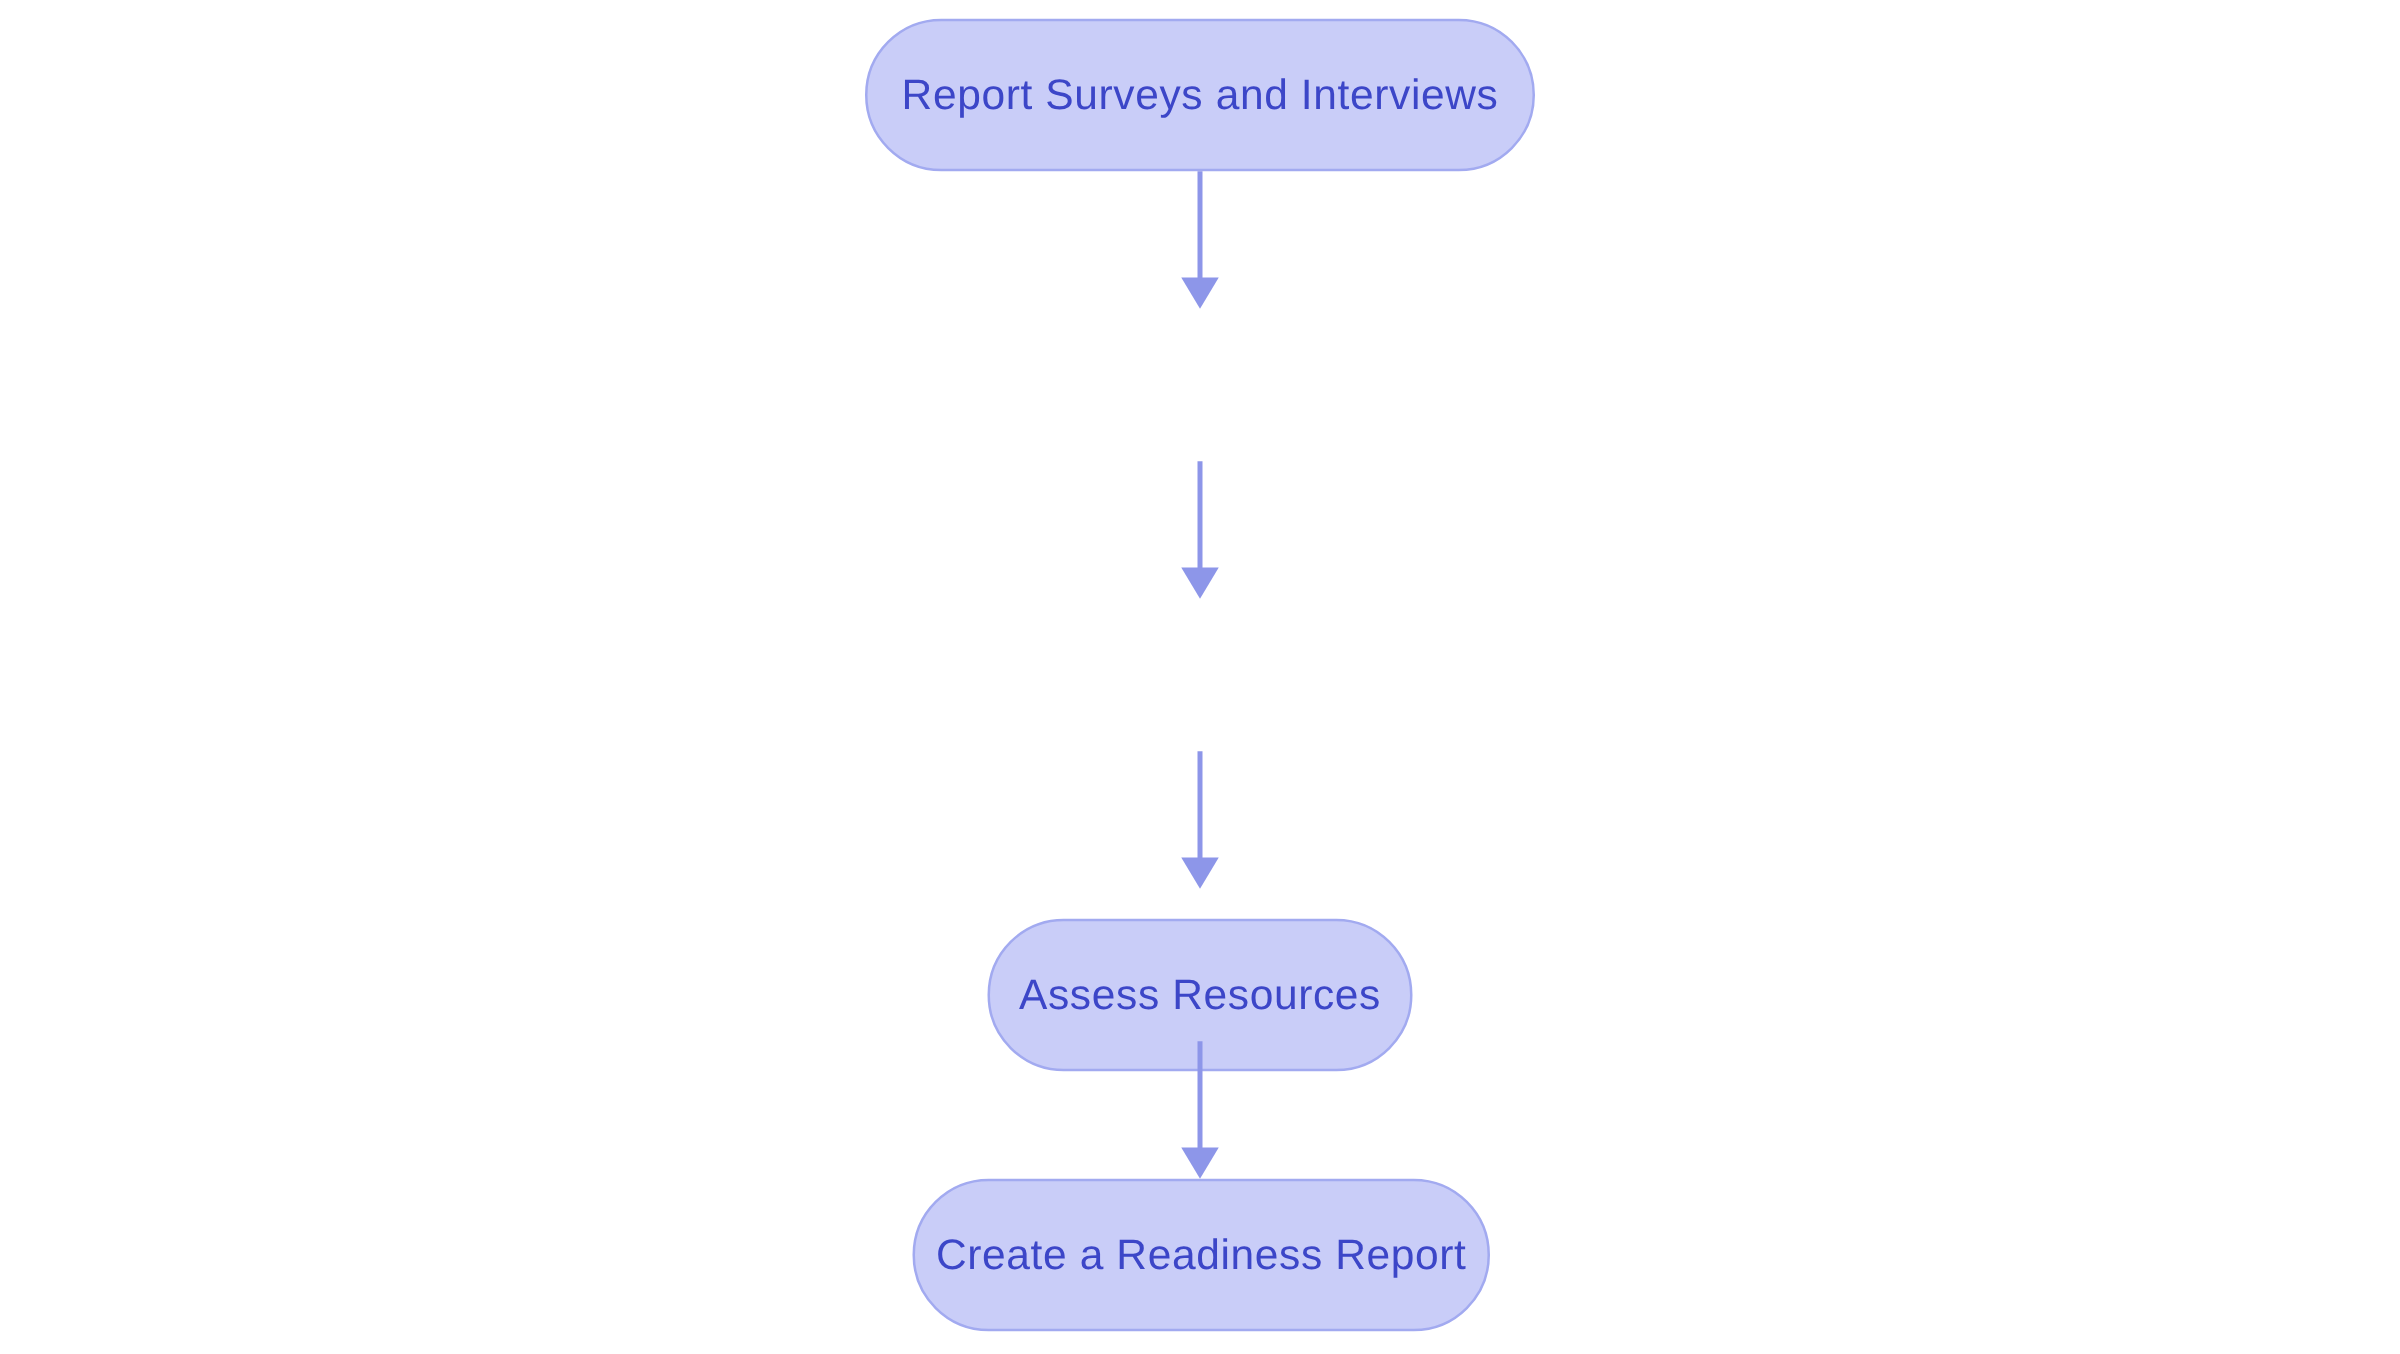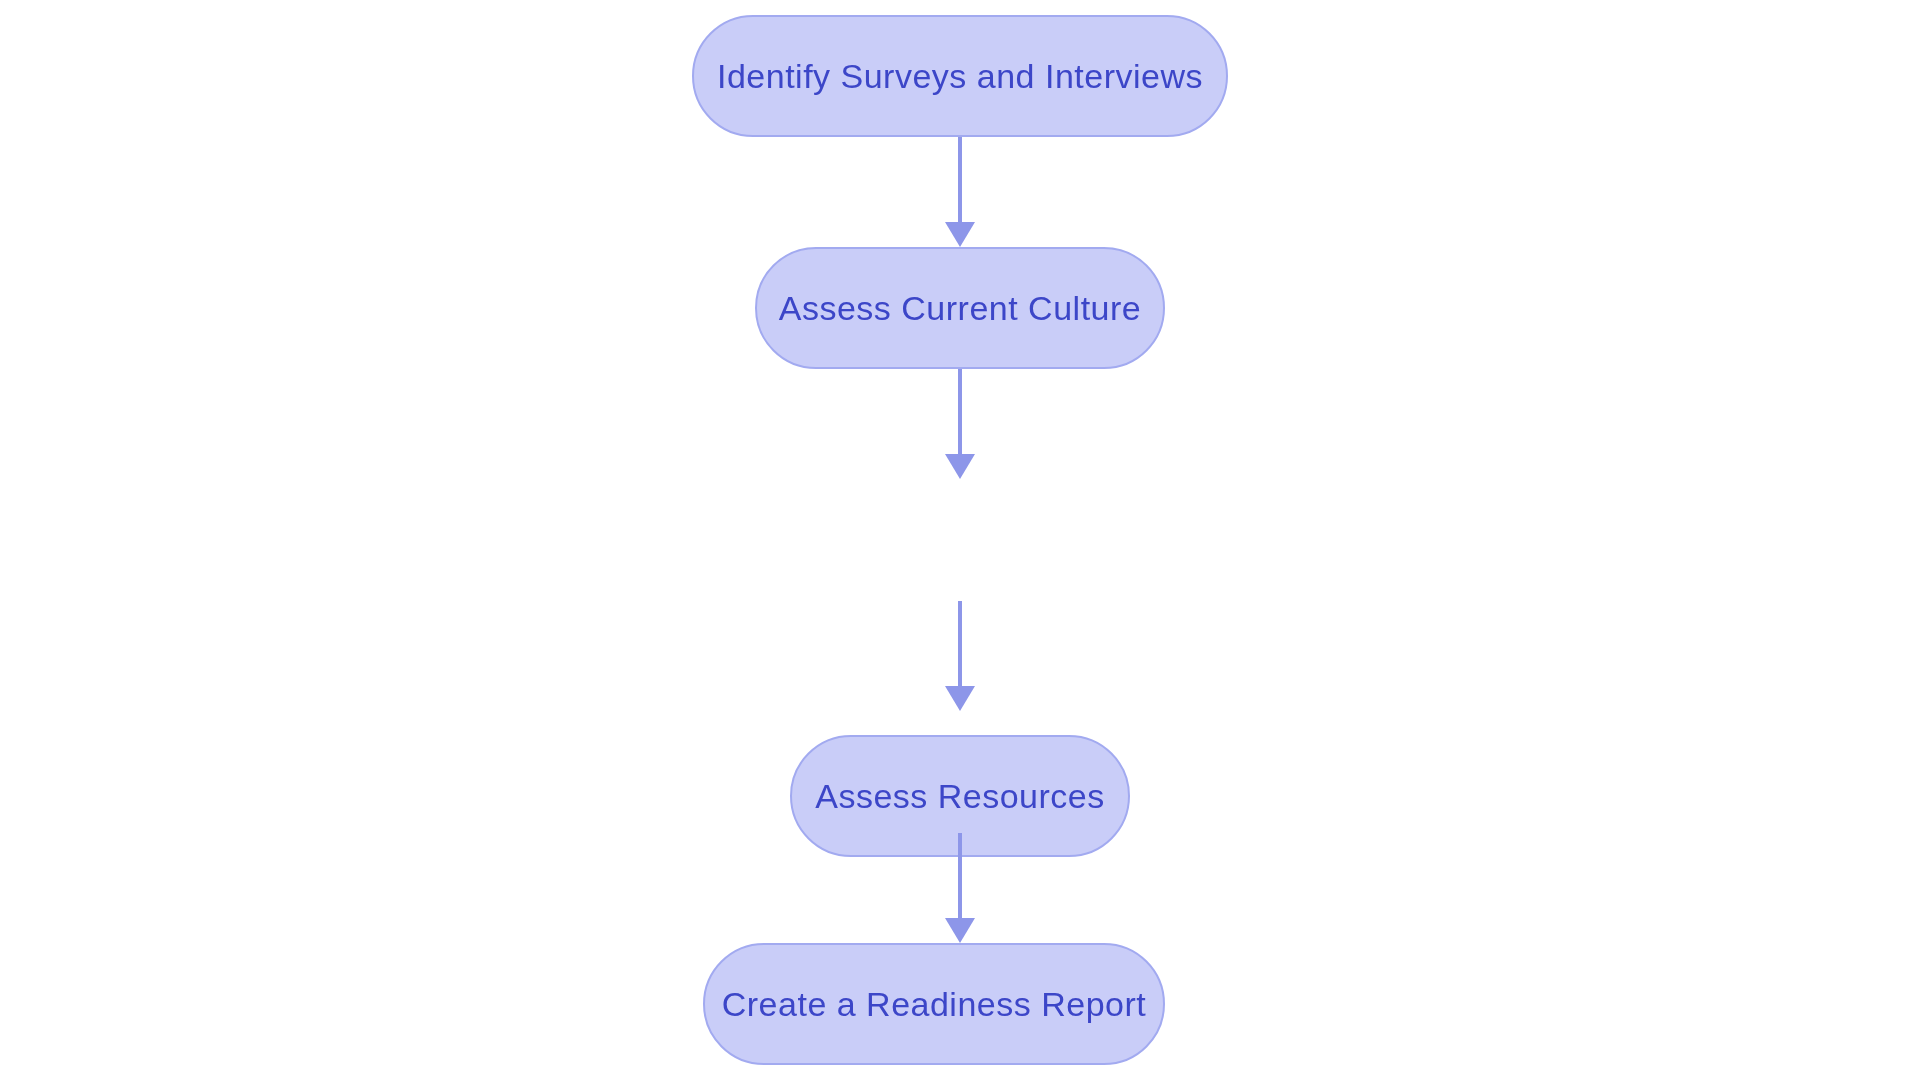--- a/index.html
+++ b/index.html
@@ -30,21 +30,21 @@
     color: #3c46c8;
     font-size: 34px;
     letter-spacing: 0.5px;
     white-space: nowrap;
     text-align: center;
   }
   .node-1 { top: 15px;  left: 692px; width: 536px; }
   .node-2 { top: 247px; left: 755px; width: 410px; }
   .node-3 { top: 479px; left: 728px; width: 465px; }
   .node-4 { top: 735px; left: 790px; width: 340px; }
-  .node-5 { top: 943px; left: 703px; width: 462px; }
+  .node-5 { top: 943px; left: 730px; width: 462px; }
 
   .connector {
     position: absolute;
     left: 945px;
     width: 30px;
     height: 110px;
   }
   .connector .line {
     position: absolute;
     left: 13px;
@@ -67,31 +67,28 @@
   .arrow-2 { top: 369px; }
   .arrow-3 { top: 601px; }
   .arrow-4 { top: 833px; }
 </style>
 </head>
 <body>
 
 <div class="canvas">
 
   <div class="flow-node node-1">
-    <span class="node-label">Identify Surveys and Interviews</span>
+    <span class="node-label">Report Surveys and Interviews</span>
   </div>
 
   <div class="connector arrow-1">
     <div class="line"></div>
     <div class="head"></div>
   </div>
 
-  <div class="flow-node node-2">
-    <span class="node-label">Assess Current Culture</span>
-  </div>
 
   <div class="connector arrow-2">
     <div class="line"></div>
     <div class="head"></div>
   </div>
 
 
   <div class="connector arrow-3">
     <div class="line"></div>
     <div class="head"></div>

